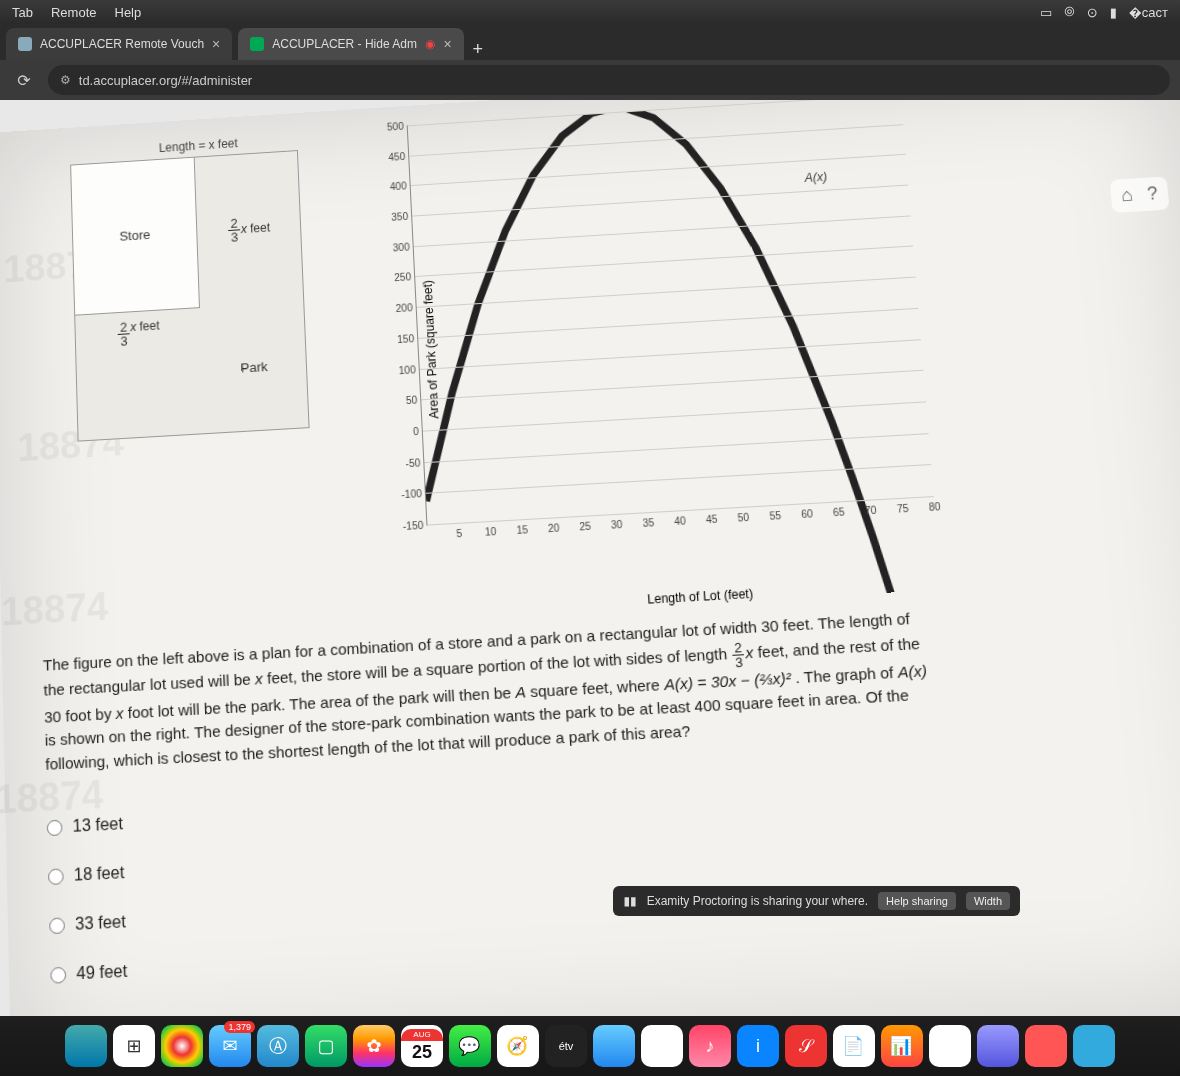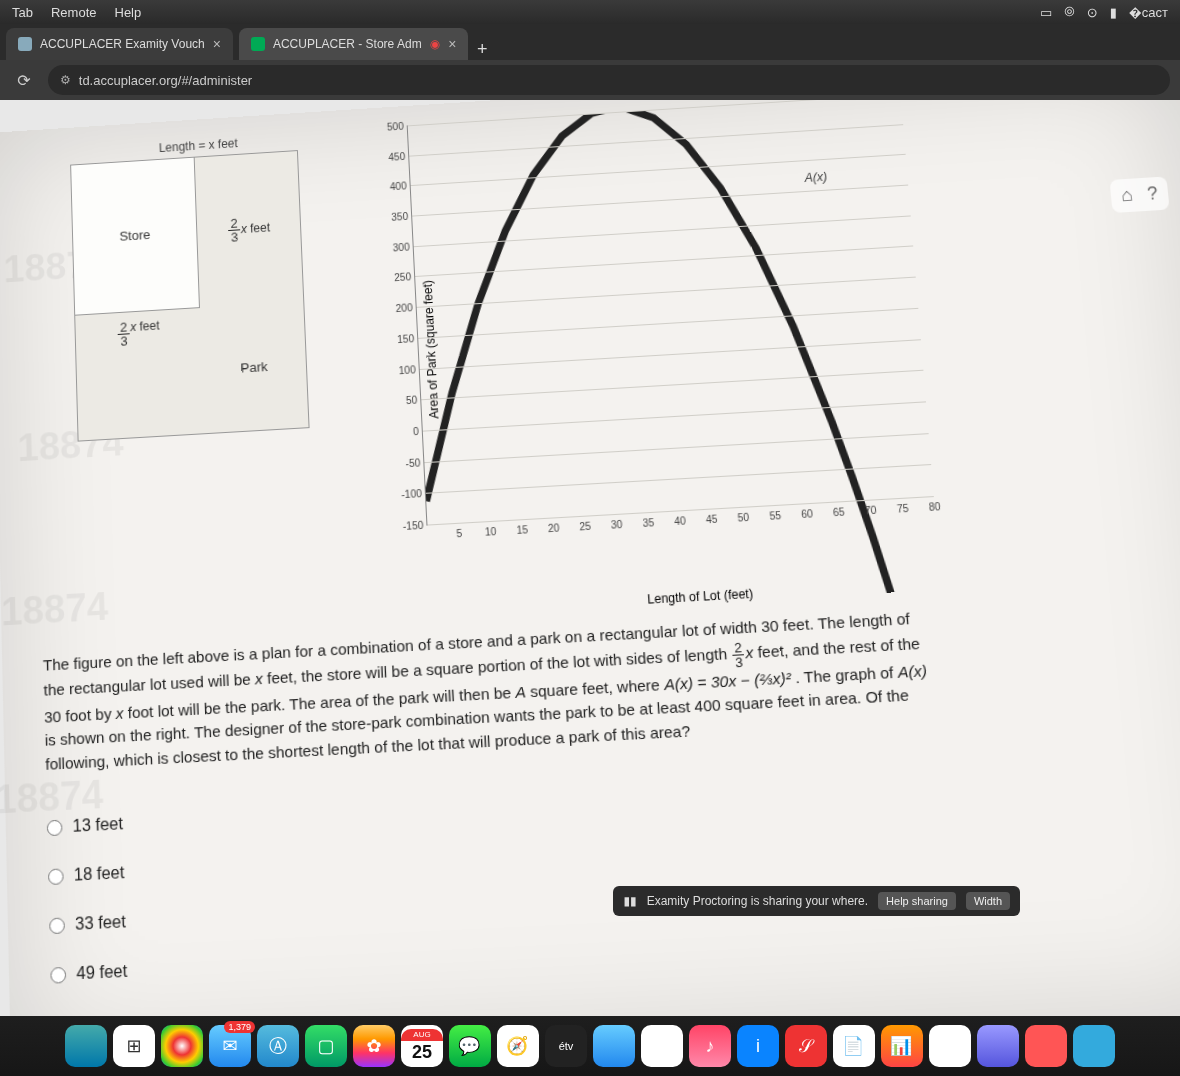--- a/index.html
+++ b/index.html
@@ -379,26 +379,26 @@
     <span>⦾</span>
     <span>⊙</span>
     <span>▮</span>
     <span>�саст</span>
   </div>
 </div>
 
 <div class="tab-strip">
   <div class="tab">
     <span class="favicon"></span>
-    <span>ACCUPLACER Examity Vouch</span>
+    <span>ACCUPLACER Remote Vouch</span>
     <span class="close">×</span>
   </div>
   <div class="tab active">
     <span class="favicon" style="background:#0a5"></span>
-    <span>ACCUPLACER - Store Adm</span>
+    <span>ACCUPLACER - Hide Adm</span>
     <span style="color:#e44">◉</span>
     <span class="close">×</span>
   </div>
   <div class="tab-new">+</div>
 </div>
 
 <div class="url-row">
   <div class="nav-btn">⟳</div>
   <div class="url-field">
     <span class="tune">⚙</span>

